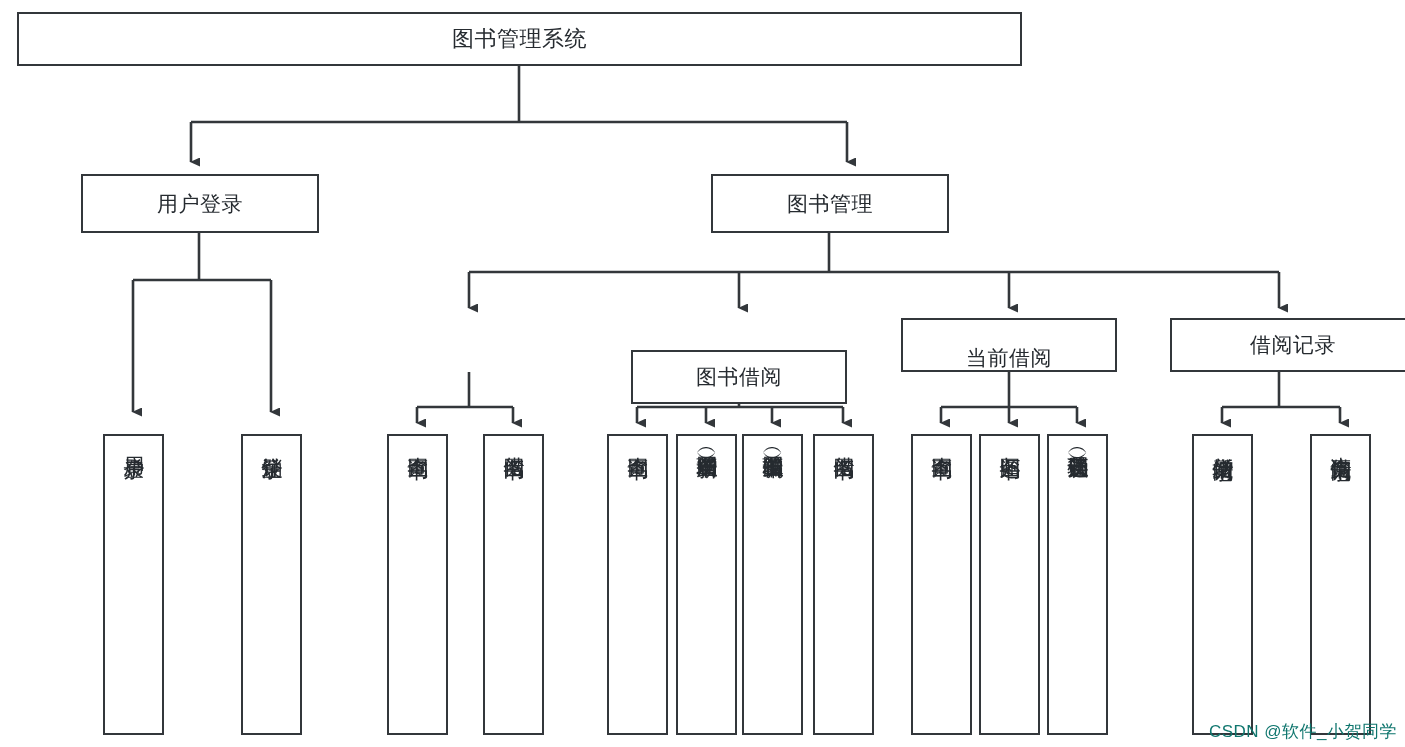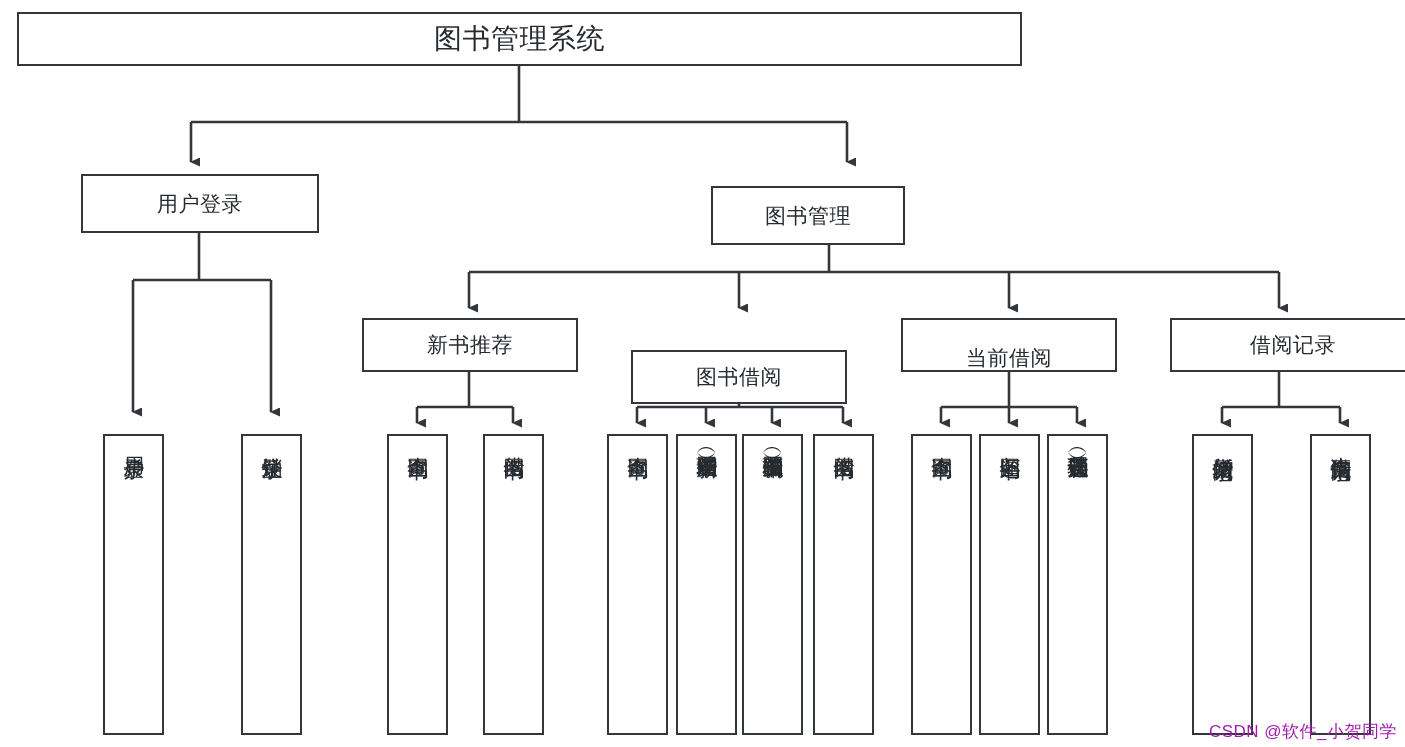--- a/index.html
+++ b/index.html
@@ -41,21 +41,21 @@
     text-align: center;
     line-height: 1.12;
     letter-spacing: 0.5px;
   }
   
   .node.horiz .node-label {
     font-size: 21px;
     white-space: nowrap;
   }
   .node.root .node-label {
-    font-size: 28px;
+    font-size: 22px;
   }
   
   .node.vert {
     align-items: flex-start;
     justify-content: center;
     padding-top: 4px;
   }
   .node.vert .node-label {
     writing-mode: vertical-rl;
     text-orientation: upright;
@@ -65,21 +65,21 @@
     white-space: nowrap;
   }
   .node.vert.tall-text .node-label {
     letter-spacing: 0px;
   }
   #watermark {
     position: absolute;
     right: 8px;
     bottom: 4px;
     font-size: 17px;
-    color: #a21caf;
+    color: #0f766e;
     white-space: nowrap;
     letter-spacing: 0.5px;
   }
 </style>
 </head>
 <body>
 
 <div id="diagram-root">
 
   <svg id="edges-layer" viewBox="0 0 1405 747" xmlns="http://www.w3.org/2000/svg">
@@ -132,27 +132,24 @@
     </g>
   </svg>
 
   <div class="node horiz root" style="left:17px; top:12px; width:1005px; height:54px;">
     <span class="node-label">图书管理系统</span>
   </div>
 
   <div class="node horiz" style="left:81px; top:174px; width:238px; height:59px;">
     <span class="node-label">用户登录</span>
   </div>
-  <div class="node horiz" style="left:711px; top:186px; width:194px; height:59px;">
+  <div class="node horiz" style="left:711px; top:174px; width:238px; height:59px;">
     <span class="node-label">图书管理</span>
   </div>
 
-  <div class="node horiz" style="left:362px; top:318px; width:216px; height:54px;">
-    <span class="node-label">新书推荐</span>
-  </div>
   <div class="node horiz" style="left:631px; top:318px; width:216px; height:54px;margin-top:32px;">
     <span class="node-label">图书借阅</span>
   </div>
   <div class="node horiz" style="left:901px; top:318px; width:216px; height:54px;align-items:flex-end;">
     <span class="node-label">当前借阅</span>
   </div>
   <div class="node horiz" style="left:1170px; top:318px; width:246px; height:54px;">
     <span class="node-label">借阅记录</span>
   </div>
 

